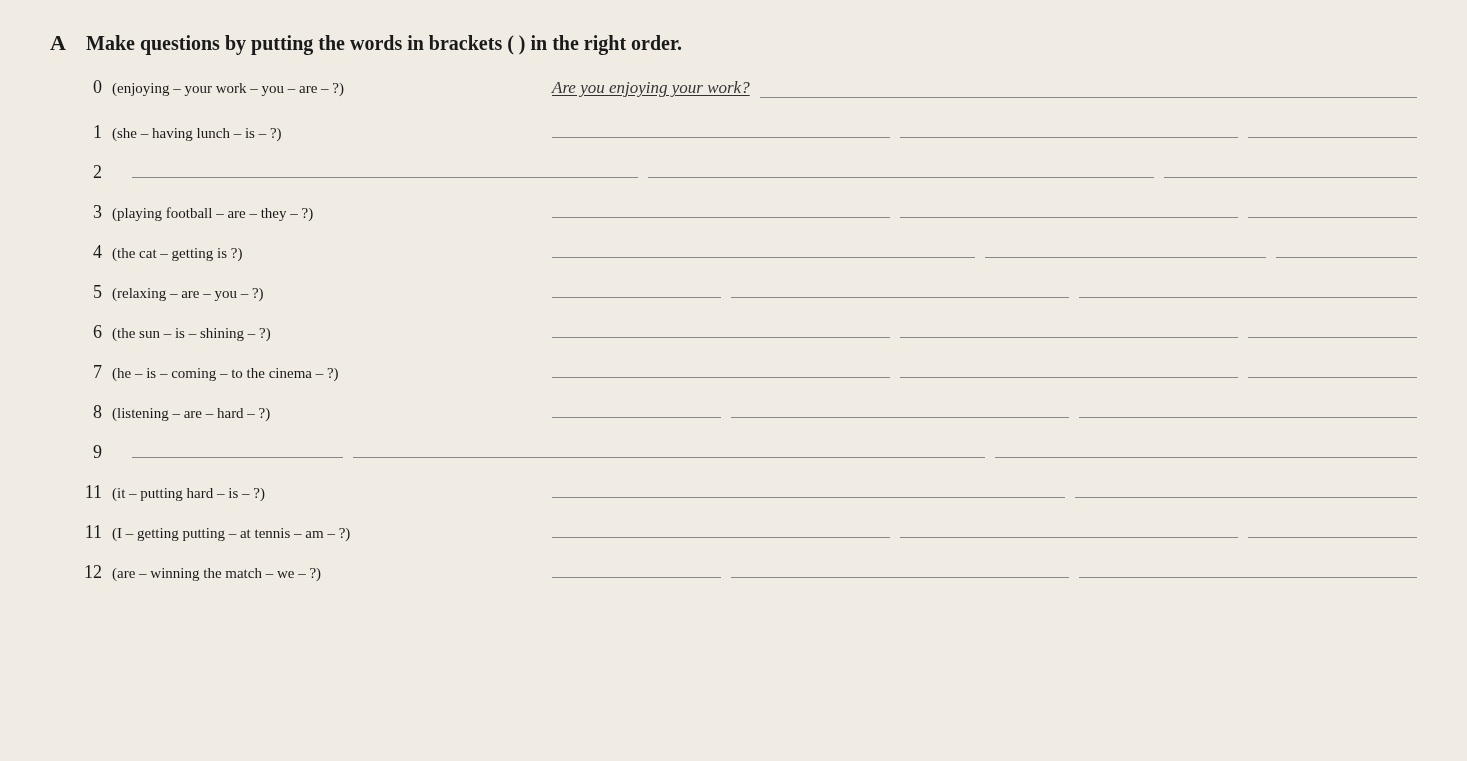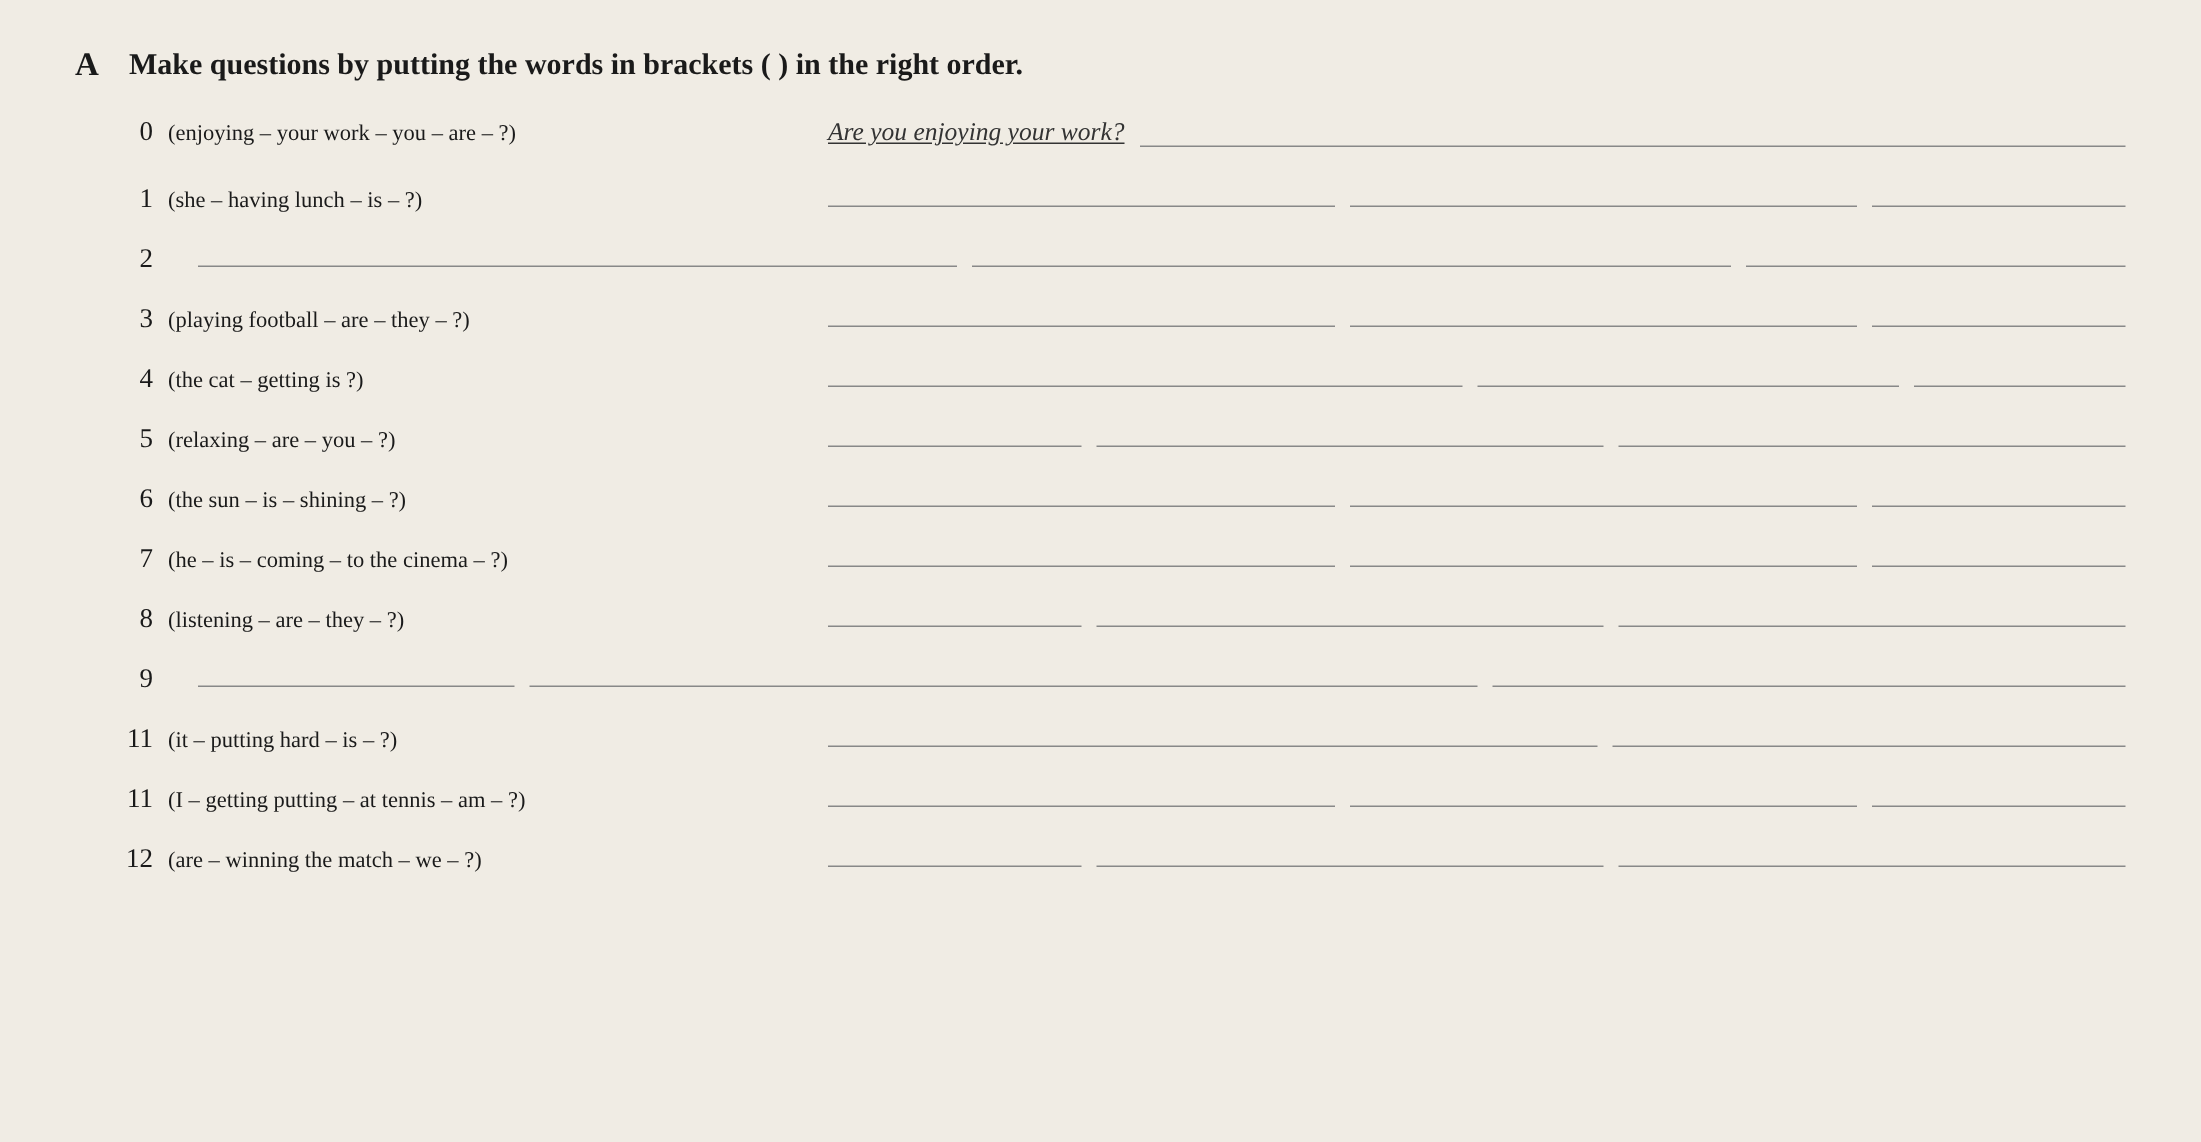--- a/index.html
+++ b/index.html
@@ -186,21 +186,21 @@
       <span class="question-number">7</span>
       <span class="question-text">(he – is – coming – to the cinema – ?)</span>
       <div class="answer-lines">
         <div class="answer-line medium"></div>
         <div class="answer-line medium"></div>
         <div class="answer-line narrow"></div>
       </div>
     </div>
     <div class="exercise-row">
       <span class="question-number">8</span>
-      <span class="question-text">(listening – are – they – ?)</span>
+      <span class="question-text">(listening – are – hard – ?)</span>
       <div class="answer-lines">
         <div class="answer-line narrow"></div>
         <div class="answer-line medium"></div>
         <div class="answer-line medium"></div>
       </div>
     </div>
     <div class="exercise-row">
       <span class="question-number">9</span>
       <div class="answer-lines">
         <div class="answer-line narrow"></div>

